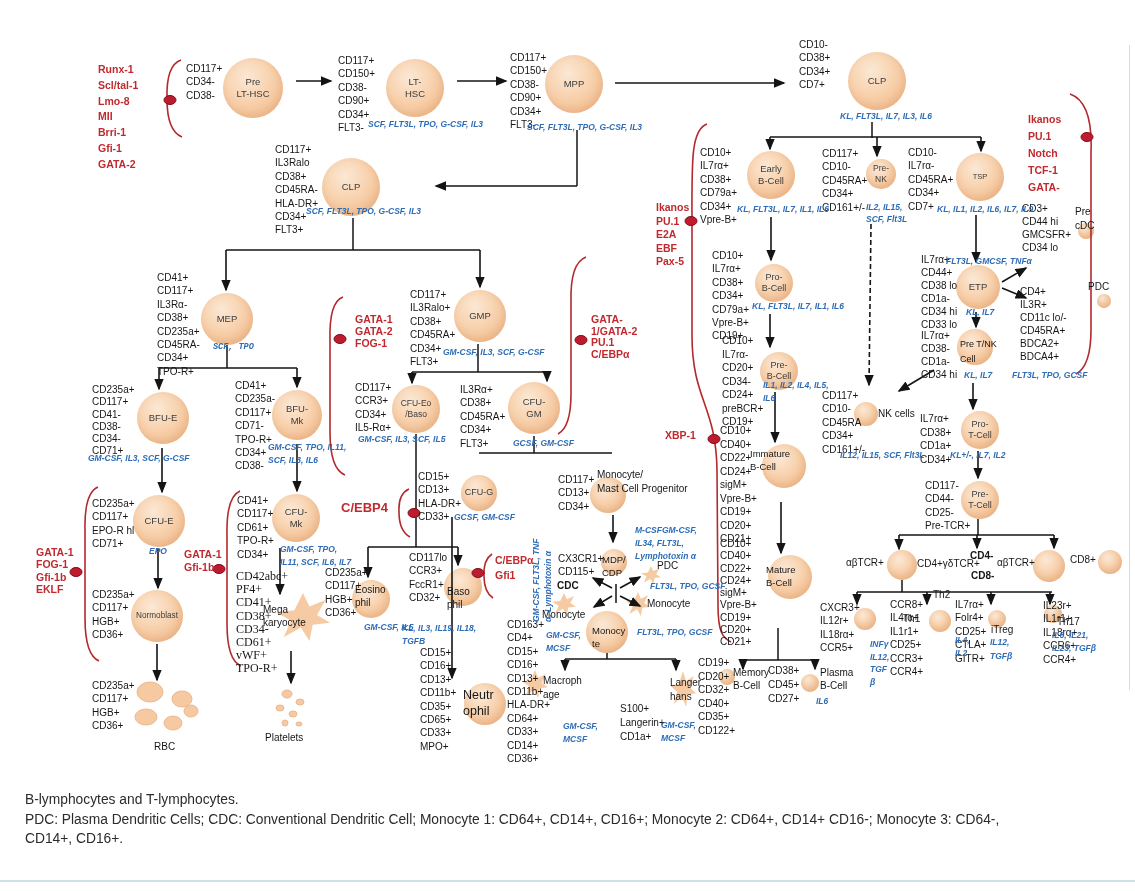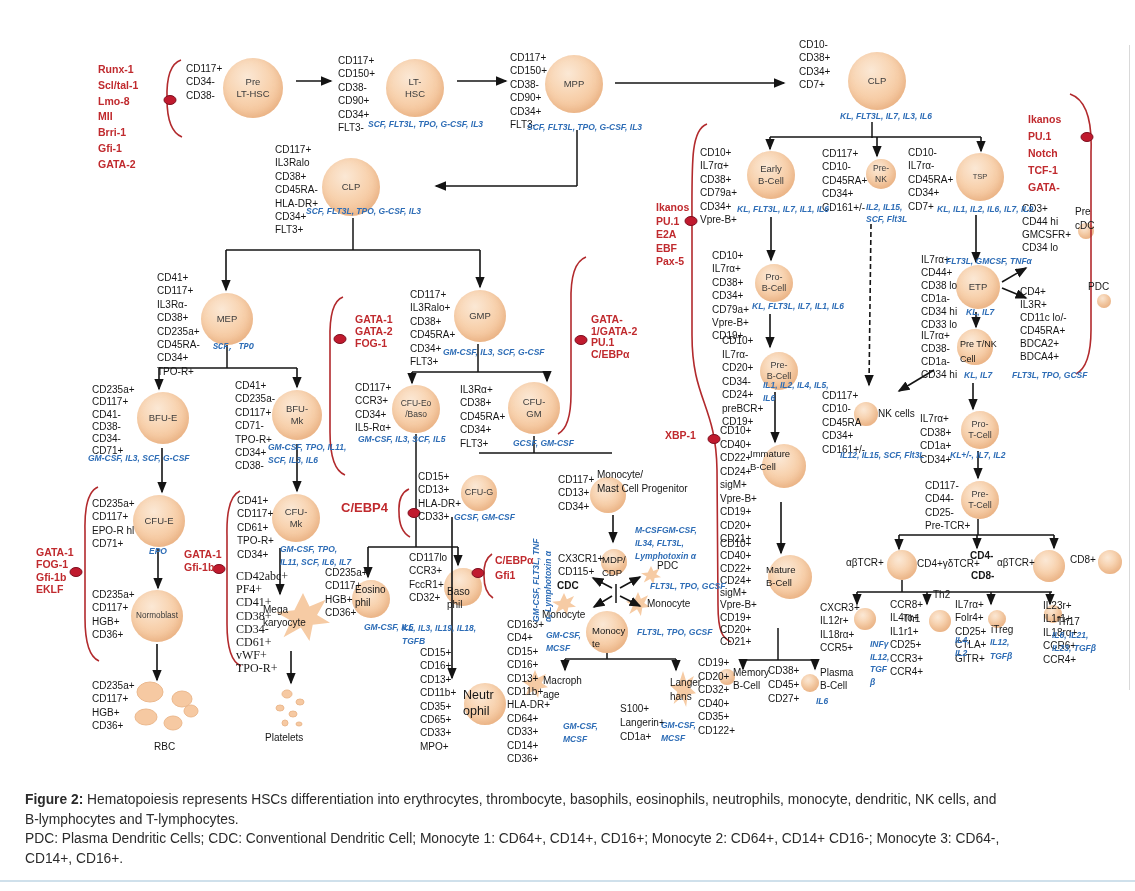--- a/index.html
+++ b/index.html
@@ -867,18 +867,17 @@
         <ellipse cx="691" cy="221" rx="6" ry="4.5" fill="#c01a2e" stroke="#7d0f1f" stroke-width="1"></ellipse>
         <ellipse cx="714" cy="439" rx="6" ry="4.5" fill="#c01a2e" stroke="#7d0f1f" stroke-width="1"></ellipse>
         <ellipse cx="1087" cy="137" rx="6" ry="4.5" fill="#c01a2e" stroke="#7d0f1f" stroke-width="1"></ellipse>
         <ellipse cx="76" cy="572" rx="6" ry="4.5" fill="#c01a2e" stroke="#7d0f1f" stroke-width="1"></ellipse>
         <ellipse cx="219" cy="569" rx="6" ry="4.5" fill="#c01a2e" stroke="#7d0f1f" stroke-width="1"></ellipse>
         <ellipse cx="414" cy="513" rx="6" ry="4.5" fill="#c01a2e" stroke="#7d0f1f" stroke-width="1"></ellipse>
         <ellipse cx="478" cy="573" rx="6" ry="4.5" fill="#c01a2e" stroke="#7d0f1f" stroke-width="1"></ellipse>
       </svg>
     </div>
   <div id="caption">
-    <div><span class="fig">Figure 2:</span><span> Hematopoiesis represents HSCs differentiation into erythrocytes, thrombocyte, basophils, eosinophils, neutrophils, monocyte, dendritic, NK cells, and</span></div>
     <div>B-lymphocytes and T-lymphocytes.</div>
     <div>PDC: Plasma Dendritic Cells; CDC: Conventional Dendritic Cell; Monocyte 1: CD64+, CD14+, CD16+; Monocyte 2: CD64+, CD14+ CD16-; Monocyte 3: CD64-,</div>
     <div>CD14+, CD16+.</div>
   </div>
 </div>
 
 </body></html>

